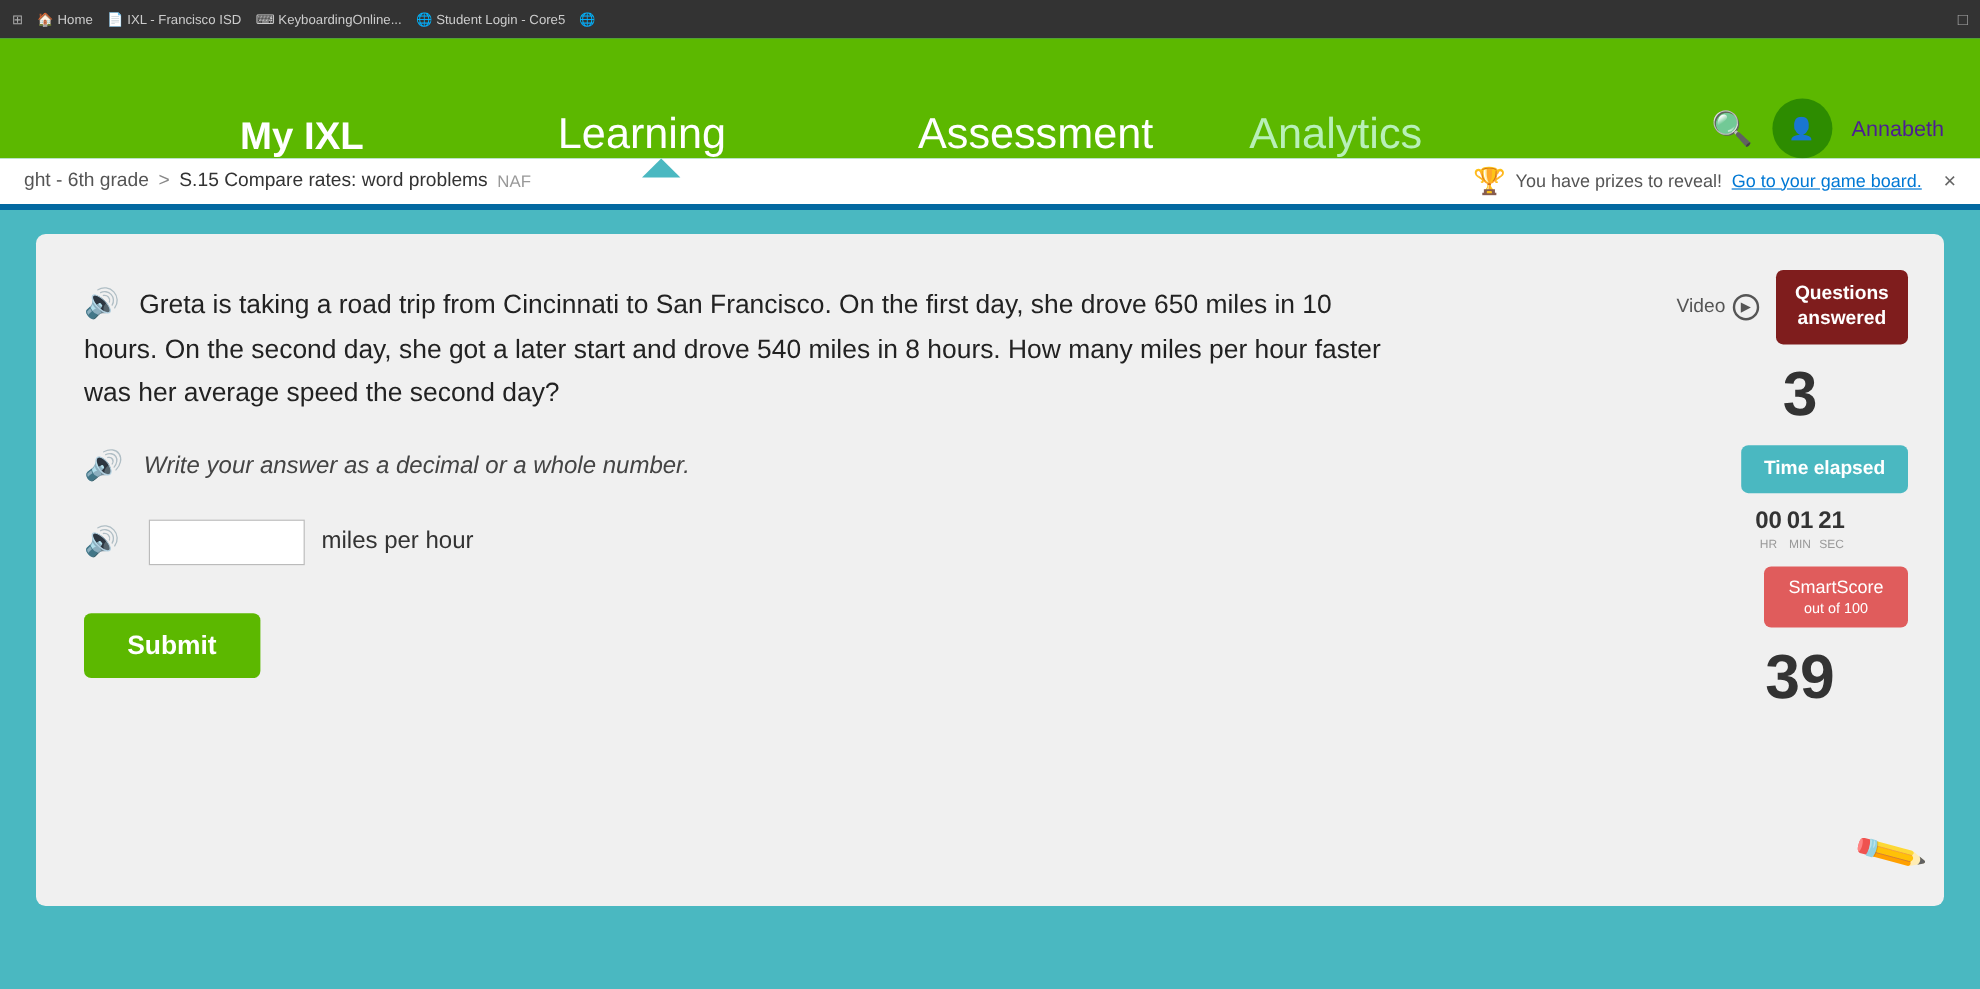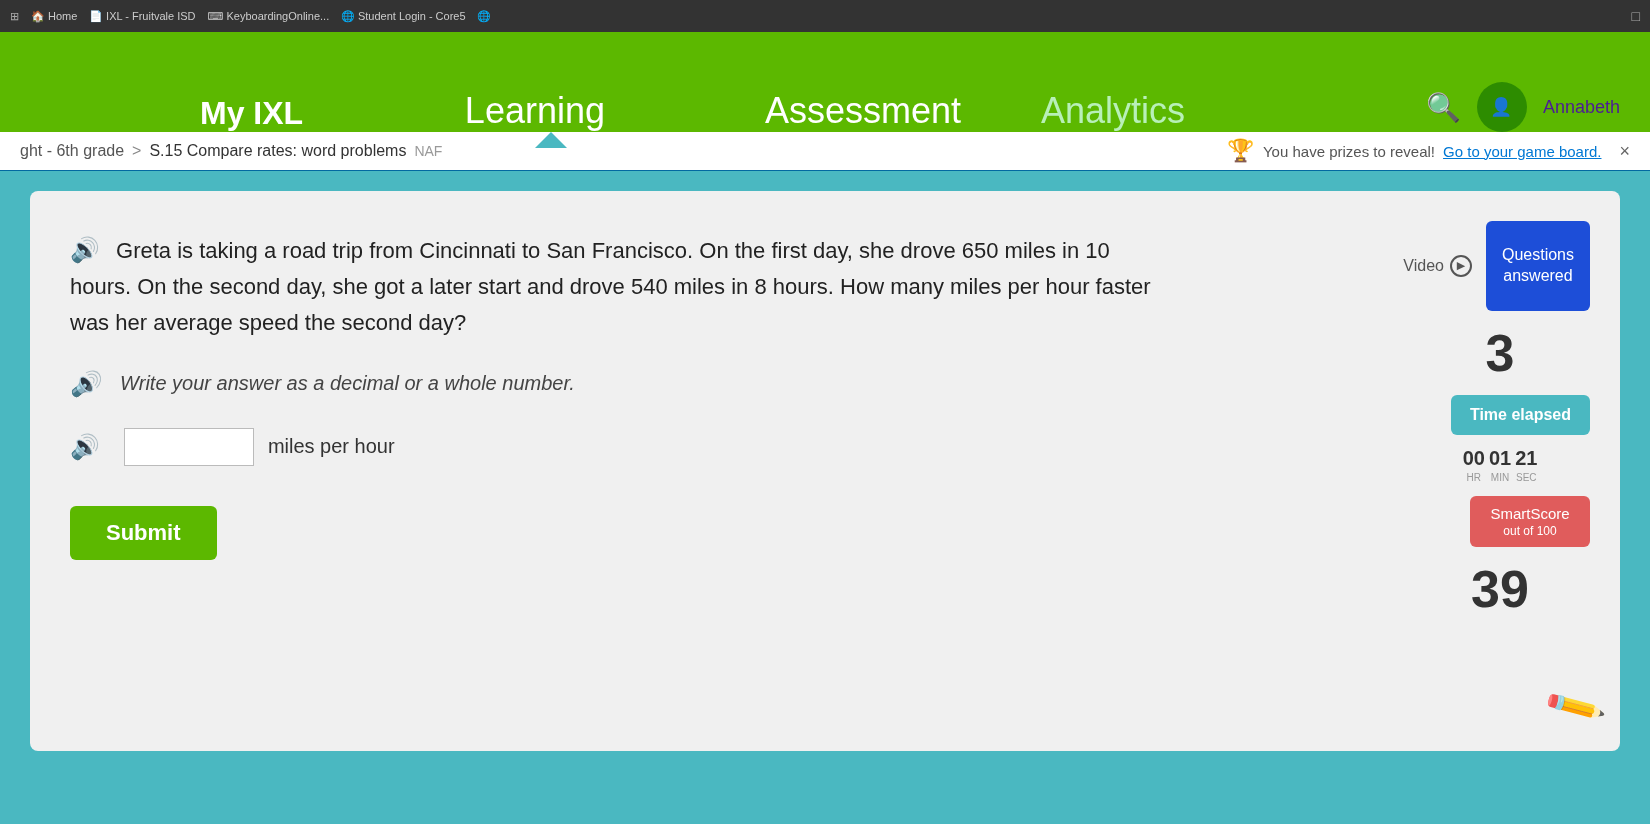--- a/index.html
+++ b/index.html
@@ -77,21 +77,21 @@
 
     
     .breadcrumb-bar {
       background: white;
       padding: 6px 20px;
       display: flex;
       align-items: center;
       justify-content: space-between;
       font-size: 16px;
       color: #555;
-      border-bottom: 1px solid #0369a1;
+      border-bottom: 5px solid #0369a1;
       position: relative;
     }
     .breadcrumb-left {
       display: flex;
       align-items: center;
       gap: 8px;
     }
     .breadcrumb-separator {
       color: #888;
     }
@@ -169,27 +169,27 @@
       height: 22px;
       border: 2px solid #555;
       border-radius: 50%;
       display: flex;
       align-items: center;
       justify-content: center;
       font-size: 11px;
     }
 
     .questions-answered-btn {
-      background: #1d4ed8;
+      background: #7f1d1d;
       color: white;
       border: none;
       border-radius: 6px;
-      padding: 24px 16px;
+      padding: 10px 16px;
       font-size: 16px;
-      font-weight: normal;
+      font-weight: bold;
       text-align: center;
       cursor: pointer;
       line-height: 1.3;
     }
 
     .questions-count {
       font-size: 52px;
       font-weight: bold;
       color: #333;
       text-align: center;
@@ -330,21 +330,21 @@
       flex-direction: column;
       align-items: center;
     }
   </style>
 </head>
 <body>
 
 <div class="browser-bar">
   <span style="font-size:11px;color:#aaa;">⊞</span>
   <span style="font-size:11px;color:#ccc;">🏠 Home</span>
-  <span style="font-size:11px;color:#ccc;">📄 IXL - Fruitvale ISD</span>
+  <span style="font-size:11px;color:#ccc;">📄 IXL - Francisco ISD</span>
   <span style="font-size:11px;color:#ccc;">⌨ KeyboardingOnline...</span>
   <span style="font-size:11px;color:#ccc;">🌐 Student Login - Core5</span>
   <span style="font-size:11px;color:#ccc;">🌐</span>
   <span style="margin-left:auto;font-size:14px;color:#aaa;">□</span>
 </div>
 
 <div class="nav-bar">
   <div class="nav-logo">My IXL</div>
   <div class="nav-links">
     <a class="nav-link">Learning</a>

